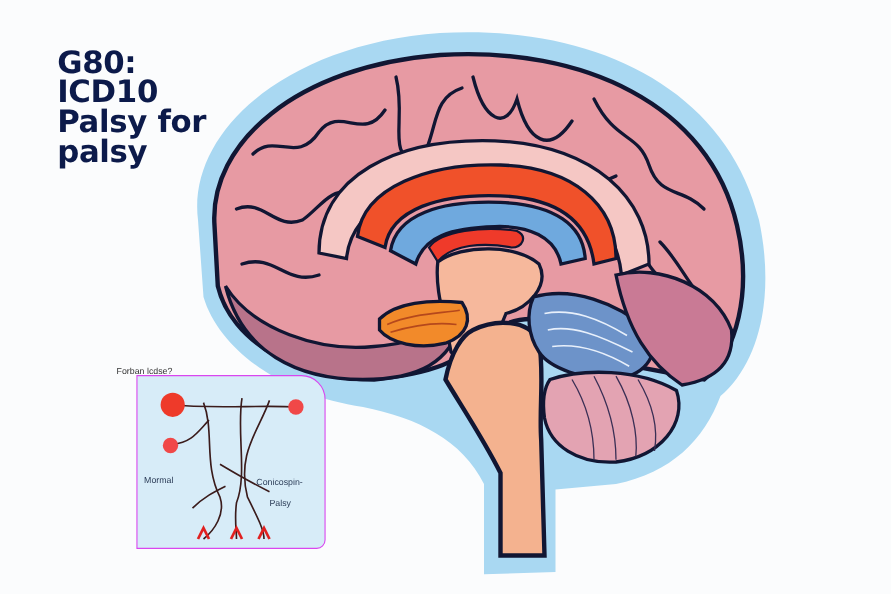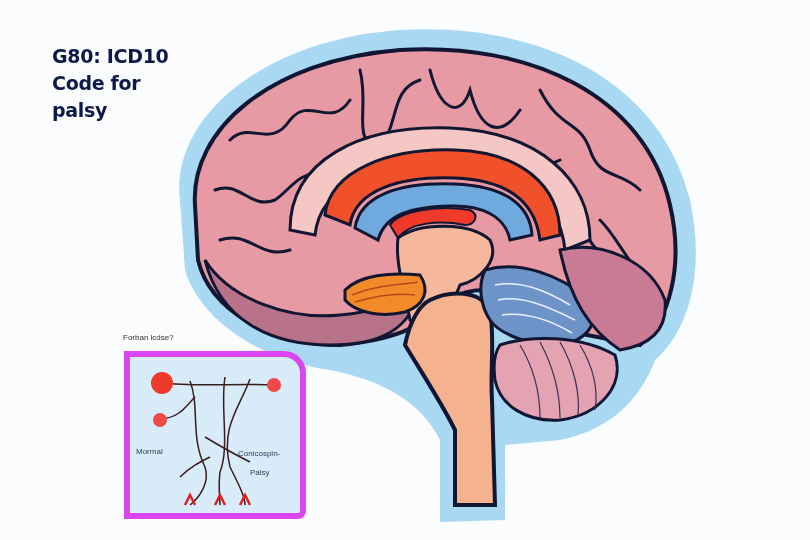--- a/index.html
+++ b/index.html
@@ -3,45 +3,45 @@
 <meta charset="utf-8">
 <style>
   html, body { margin: 0; padding: 0; }
   body {
     width: 810px; height: 540px; overflow: hidden; position: relative;
     background: #fbfcfd;
     font-family: "DejaVu Sans", sans-serif;
   }
   .title {
     position: absolute; left: 52px; top: 43px; width: 160px;
-    color: #0c1a4a; font-weight: bold; font-size: 19px; line-height: 27px;
+    color: #0c1a4a; font-weight: bold; font-size: 28px; line-height: 27px;
     font-family: "DejaVu Sans", sans-serif; letter-spacing: -0.3px;
   }
   .title span { display: block; }
   svg.brain { position: absolute; left: 0; top: 0; }
   .inset-caption {
-    position: absolute; left: 123px; top: 333px;
+    position: absolute; left: 106px; top: 333px;
     font-size: 8px; color: #333; font-family: "Liberation Sans", sans-serif;
   }
   .inset {
-    position: absolute; left: 124px; top: 351px; width: 170px; height: 156px;
-    background: #d7ecf8; border: 6px solid #d946ef;
+    position: absolute; left: 124px; top: 341px; width: 170px; height: 156px;
+    background: #d7ecf8; border: 1px solid #d946ef;
     border-top-right-radius: 22px; border-bottom-right-radius: 8px;
   }
   .inset-label {
     position: absolute; font-size: 8px; color: #2b3c57;
     font-family: "Liberation Sans", sans-serif;
   }
 </style>
 </head>
 <body>
 
 <div class="title">
   <span>G80: ICD10</span>
-  <span>Code for</span>
+  <span>Palsy for</span>
   <span>palsy</span>
 </div>
 
 <svg class="brain" width="810" height="540" viewBox="0 0 810 540">
 
   <path d="M180 200 C170 120 260 40 400 30 C540 22 660 80 690 200 C705 270 690 330 655 360 C640 400 610 430 560 440 L505 445 L505 520 L440 522 L440 440 C420 400 380 380 330 370 C260 360 200 320 185 270 Z" fill="#a9d8f2"></path>
 
   <path d="M195 205 C190 130 270 60 400 50 C530 42 645 95 670 205 C684 265 670 320 640 345 L560 330 C520 290 480 280 450 300 C420 330 390 340 340 345 C270 345 210 310 198 260 Z" fill="#e79aa3" stroke="#111633" stroke-width="4"></path>
 
   <g fill="none" stroke="#111633" stroke-width="3" stroke-linecap="round">

